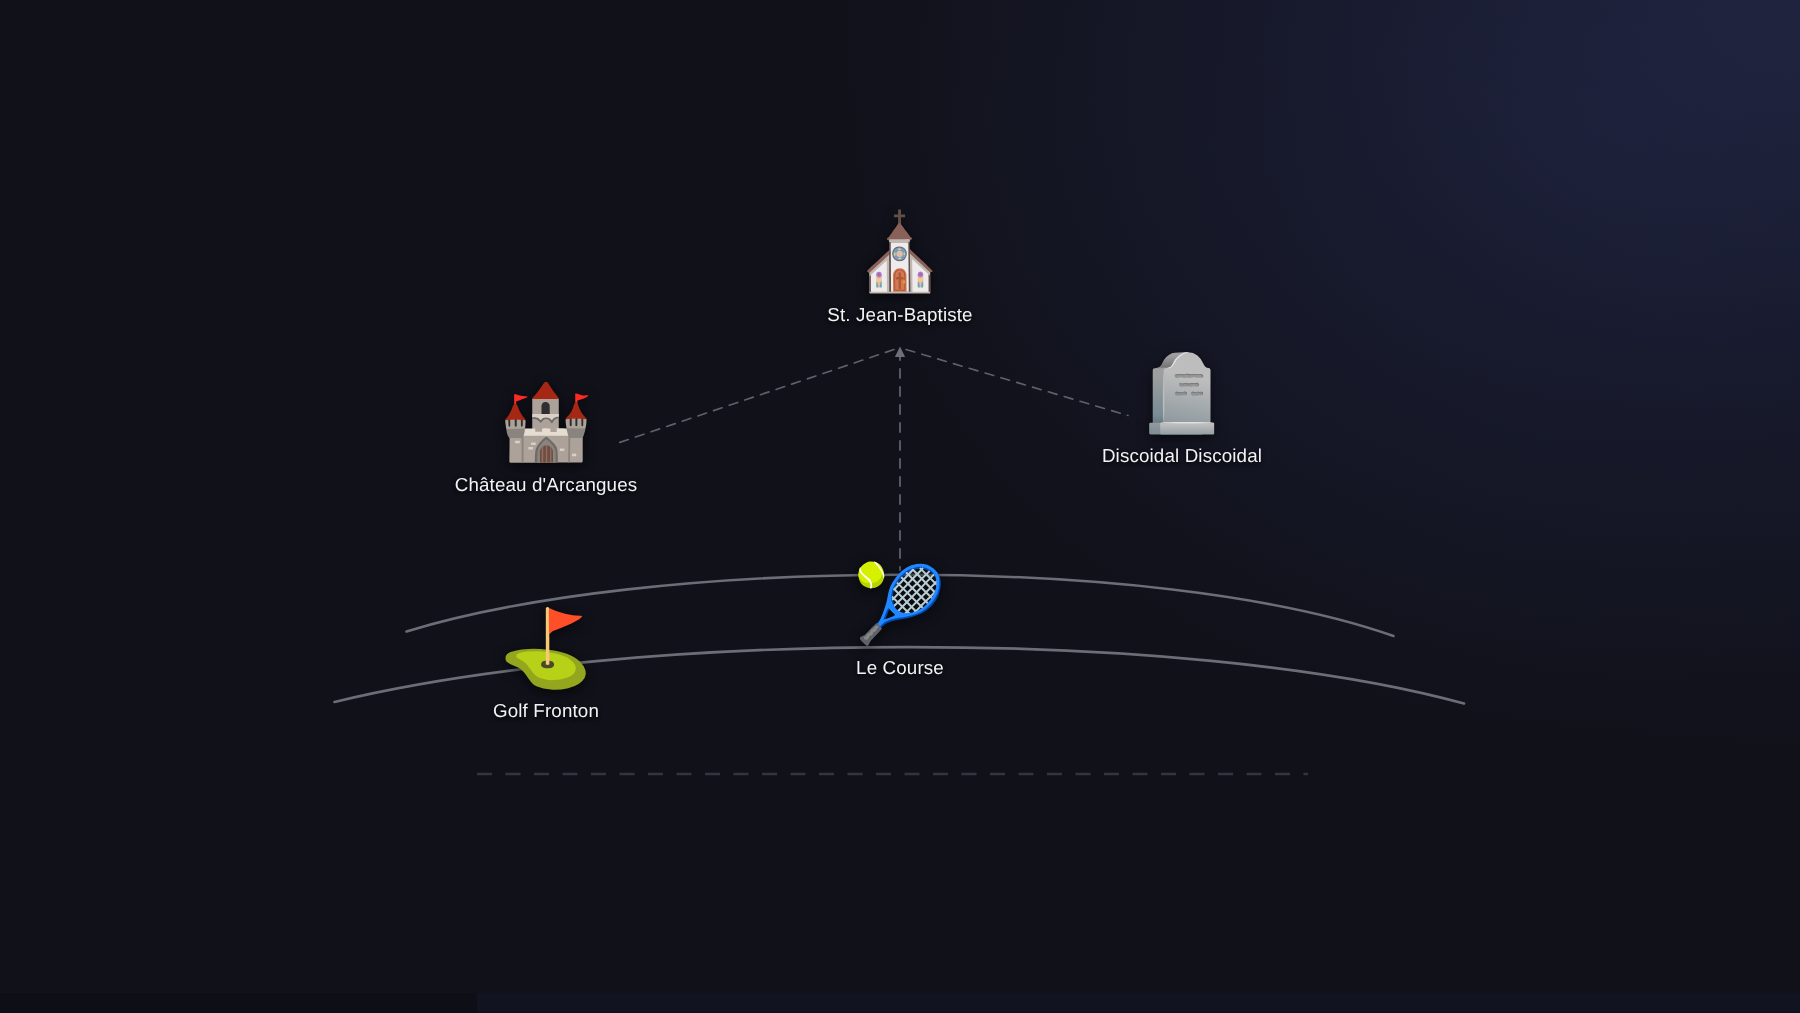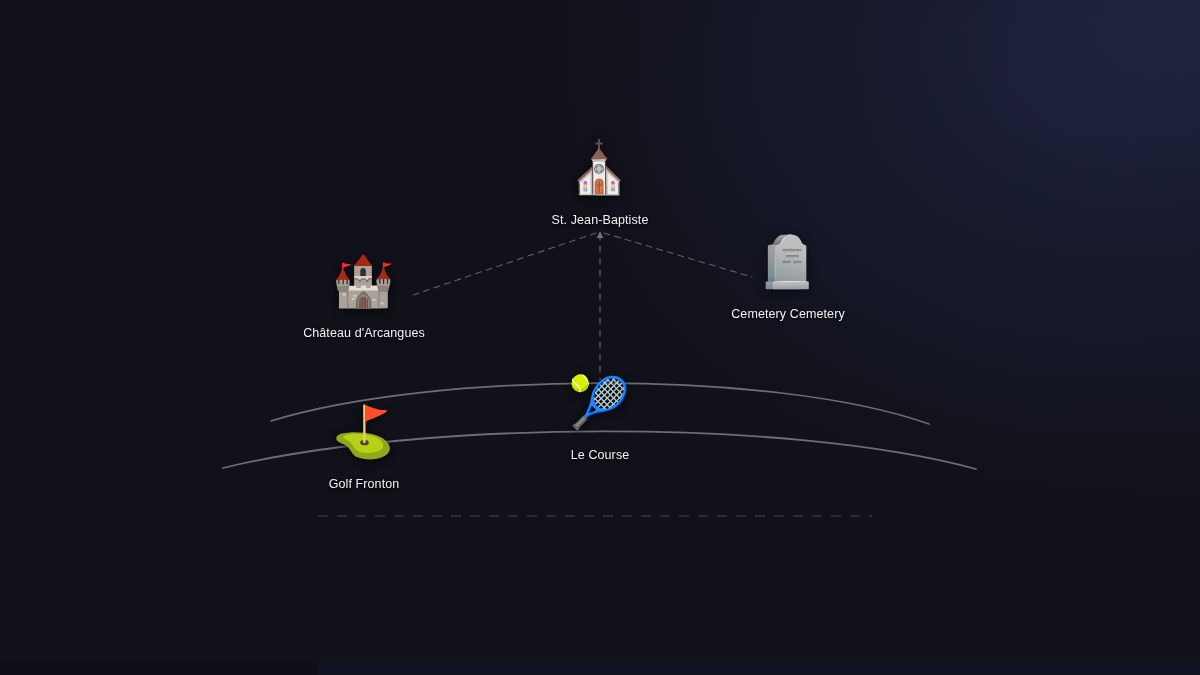--- a/index.html
+++ b/index.html
@@ -46,21 +46,21 @@
     user-select:none;
   }
   .node-emoji {
     font-size:50px;
     line-height:1;
     display:block;
     height:54px;
     filter:drop-shadow(0 2px 4px rgba(0,0,0,0.6));
   }
   .node-label {
-    margin-top:16px;
+    margin-top:6px;
     font-size:12.5px;
     color:#f2f3f5;
     white-space:nowrap;
     letter-spacing:0.1px;
     text-shadow:0 1px 3px rgba(0,0,0,0.9);
   }
 
   
   #footer { position:absolute; left:0; bottom:0; width:1200px; height:115px; }
 </style>
@@ -96,21 +96,21 @@
     <span class="node-label">St. Jean-Baptiste</span>
   </div>
 
   <div class="node" style="left:364px; top:256px;">
     <span class="node-emoji">🏰</span>
     <span class="node-label">Château d'Arcangues</span>
   </div>
 
   <div class="node" style="left:788px; top:237px;">
     <span class="node-emoji">🪦</span>
-    <span class="node-label">Cemetery Cemetery</span>
+    <span class="node-label">Discoidal Discoidal</span>
   </div>
 
   <div class="node" style="left:600px; top:378px;">
     <span class="node-emoji">🎾</span>
     <span class="node-label">Le Course</span>
   </div>
 
   <div class="node" style="left:364px; top:407px;">
     <span class="node-emoji">⛳</span>
     <span class="node-label">Golf Fronton</span>

